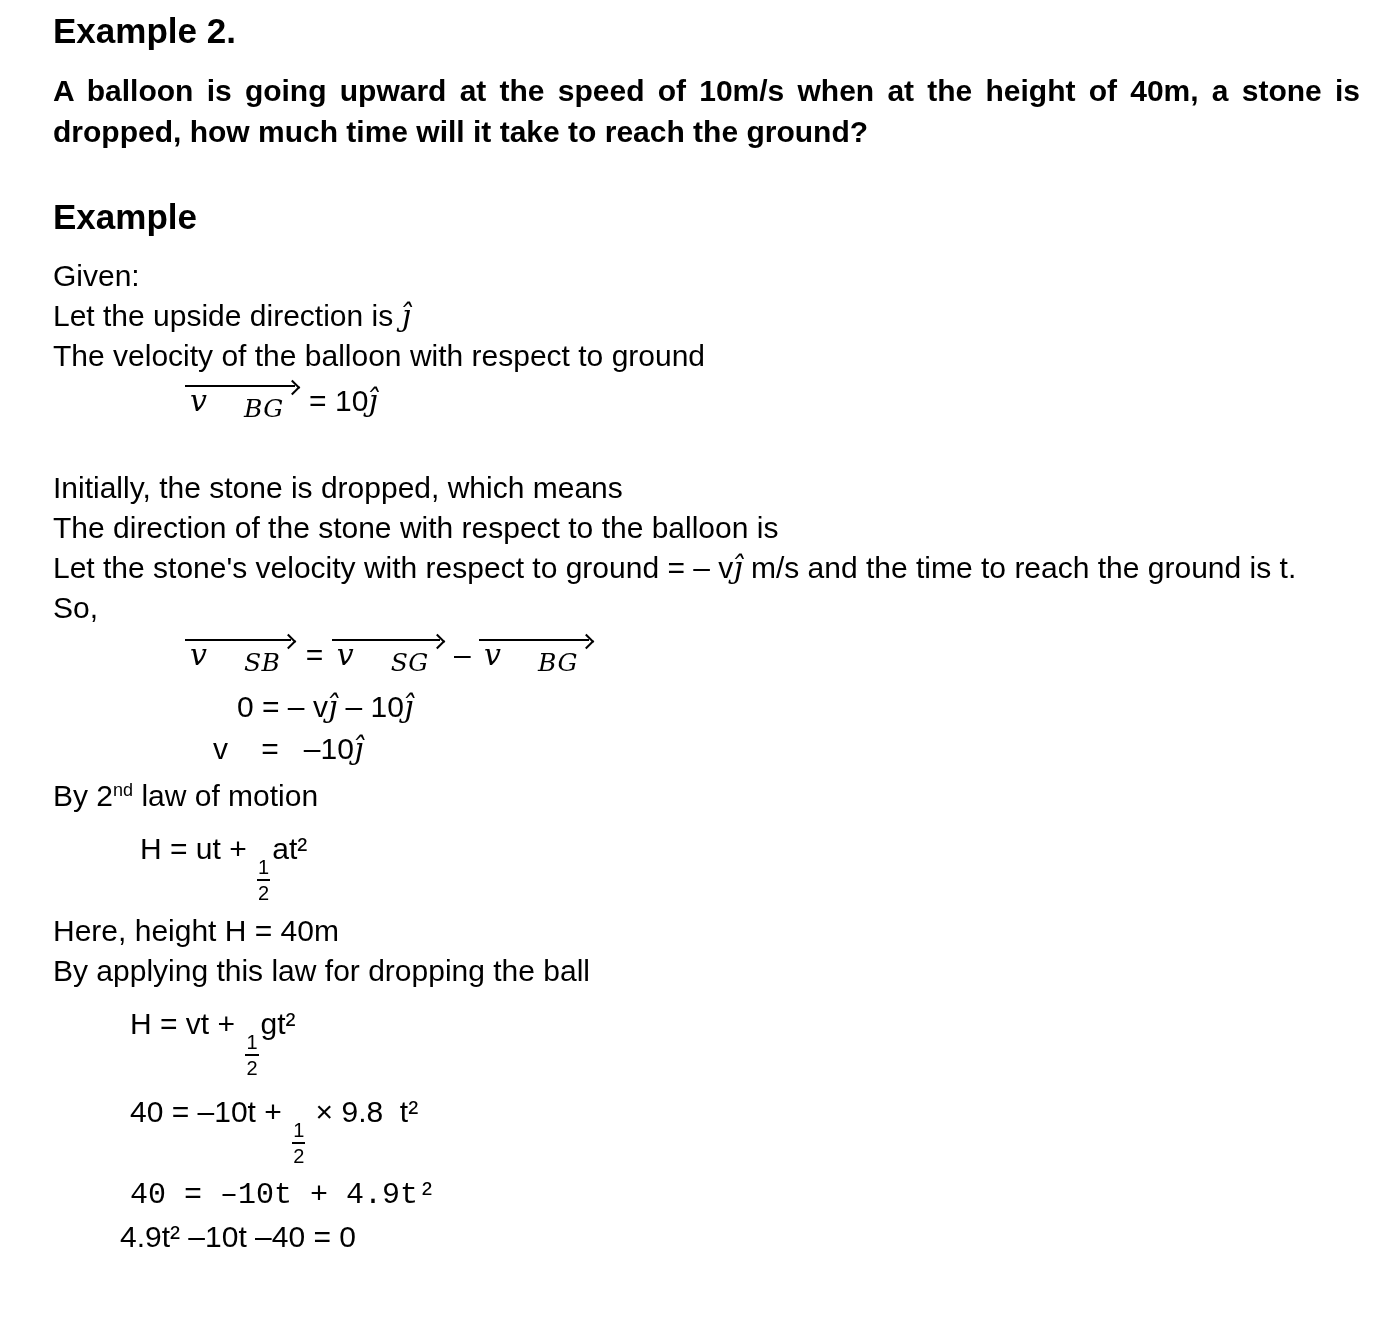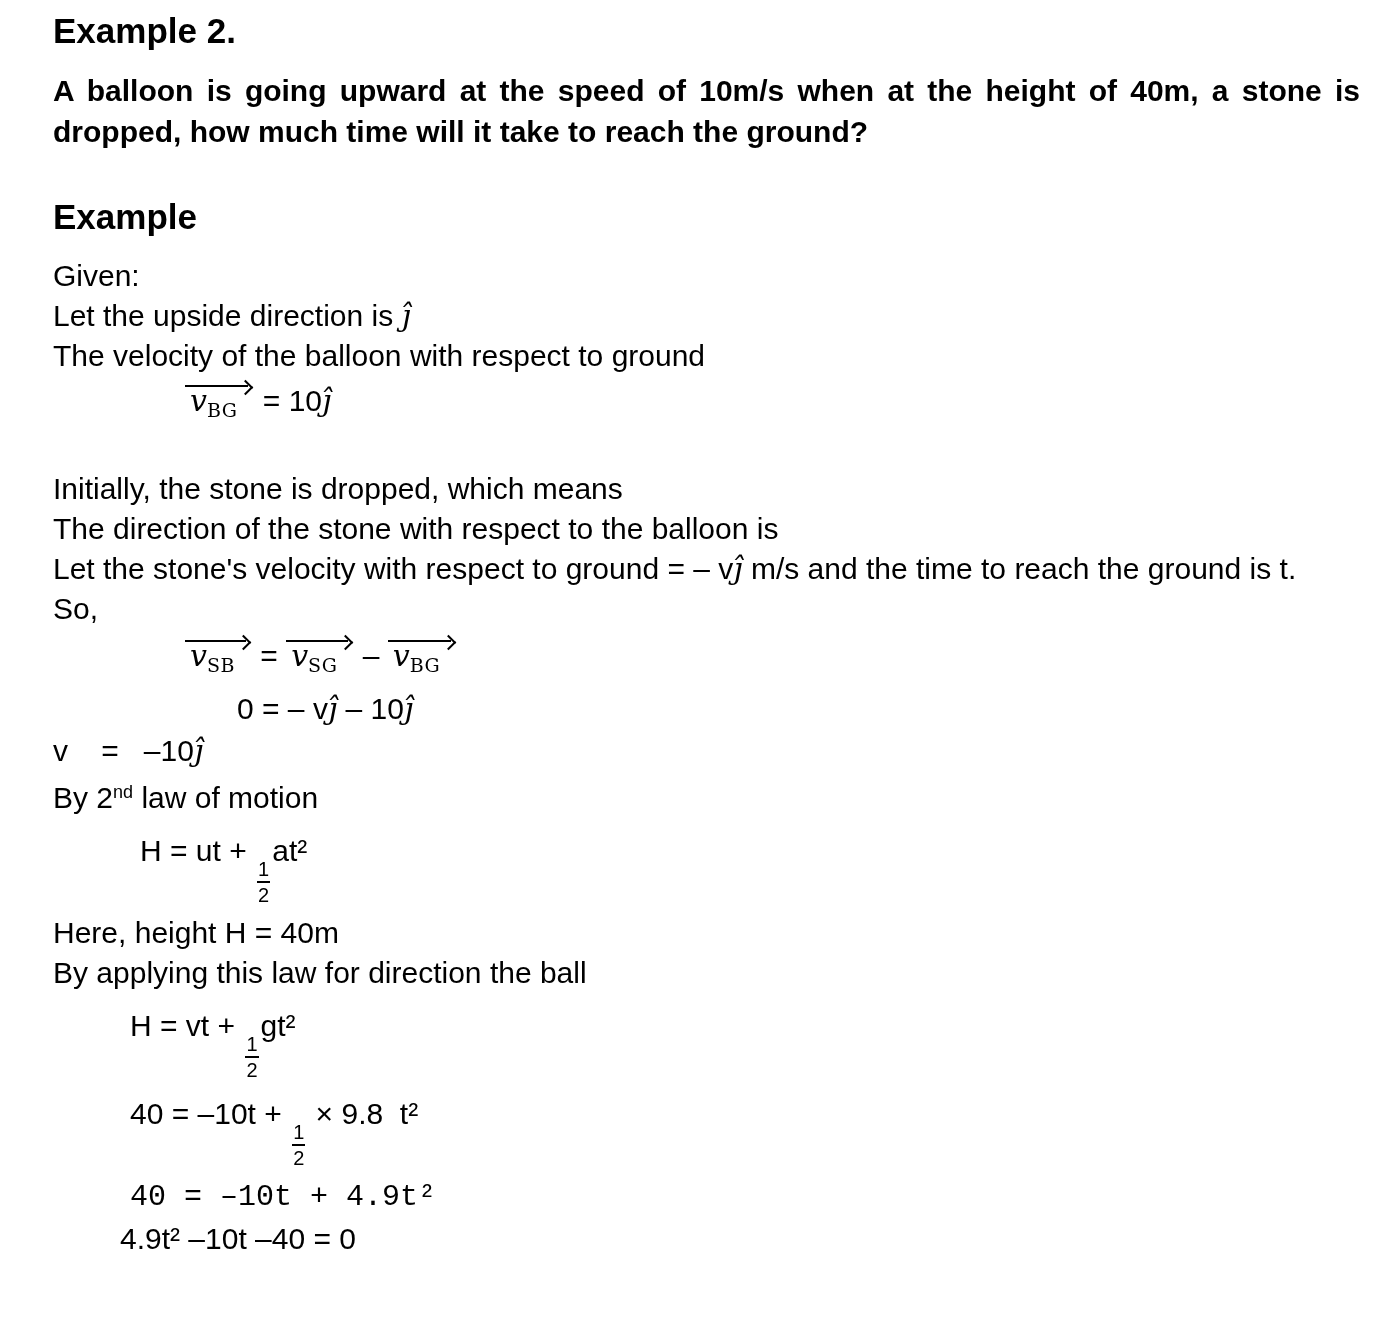--- a/index.html
+++ b/index.html
@@ -30,23 +30,25 @@
   .line.first-after-heading { margin-top: 18px; }
   .nowrap { white-space: nowrap; }
 
   
   .mi {
     font-family: "DejaVu Serif", serif;
     font-style: italic;
   }
   .msub {
     font-family: "DejaVu Serif", serif;
-    font-size: 19px;
+    font-style: italic;
+    font-size: 25px;
     vertical-align: -6px;
     letter-spacing: 0.5px;
+    margin-left: 37px;
   }
   .sup { font-size: 18px; vertical-align: 10px; }
 
   
   .vec {
     position: relative;
     display: inline-block;
     padding: 0 14px 0 5px;
     margin-right: 3px;
   }
@@ -79,21 +81,21 @@
   .frac .num { border-bottom: 2.5px solid #000; padding: 1px 1px 2px 1px; }
   .frac .den { padding-top: 2px; }
 
   
   .eq { line-height: 46px; }
   .eq-vbg   { margin-left: 132px; margin-top: 2px; margin-bottom: 2px; }
   .gap-blank { height: 34px; }
   .eq-vsb   { margin-left: 147px; margin-top: 0px; margin-bottom: 0px; }
   .eq-rel   { margin-left: 132px; margin-top: 4px; }
   .eq-zero  { margin-left: 184px; line-height: 42px; }
-  .eq-vval  { line-height: 42px; }
+  .eq-vval  { margin-left: 160px; line-height: 42px; }
   .eq-hut   { margin-left: 87px;  margin: 8px 0 8px 87px; line-height: 50px; }
   .eq-hvt   { margin: 8px 0 8px 77px; line-height: 50px; }
   .eq-40a   { margin: 8px 0 8px 77px; line-height: 52px; }
   .eq-40b   { margin-left: 77px; line-height: 42px; font-family: Liberation Mono, monospace; }
   .eq-quad  { margin-left: 67px; line-height: 42px; }
 </style>
 </head>
 <body>
 
 <div class="page">
@@ -140,21 +142,21 @@
 
   <div class="line"><span>By 2</span><span class="sup">nd</span><span> law of motion</span></div>
 
   <div class="eq eq-hut"><span>H = ut + </span><span class="frac">
         <span class="num">1</span>
         <span class="den">2</span>
       </span><span>at²</span></div>
 
   <div class="line">Here, height H = 40m</div>
 
-  <div class="line">By applying this law for direction the ball</div>
+  <div class="line">By applying this law for dropping the ball</div>
 
   <div class="eq eq-hvt"><span>H = vt + </span><span class="frac">
         <span class="num">1</span>
         <span class="den">2</span>
       </span><span>gt²</span></div>
 
   <div class="eq eq-40a"><span>40 = –10t + </span><span class="frac">
         <span class="num">1</span>
         <span class="den">2</span>
       </span><span>&nbsp;× 9.8&nbsp;&nbsp;t²</span></div>

